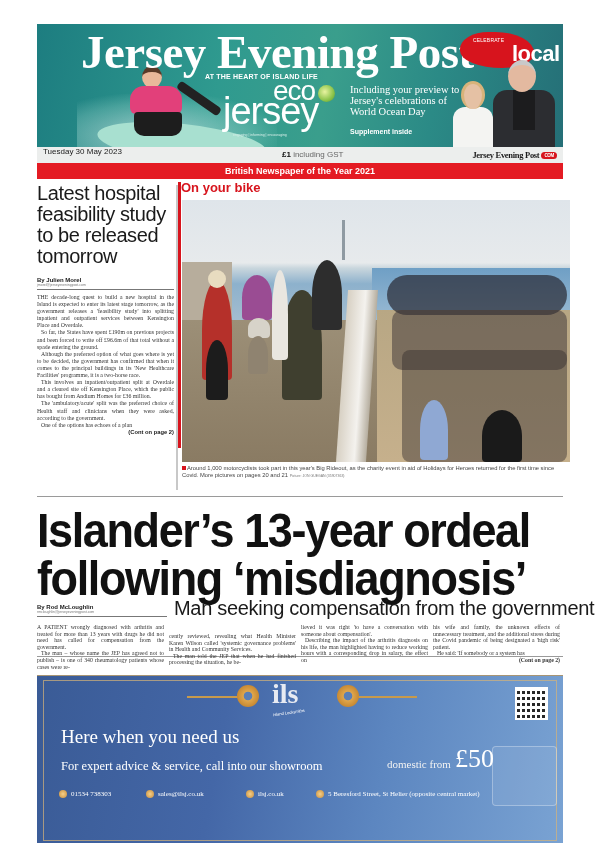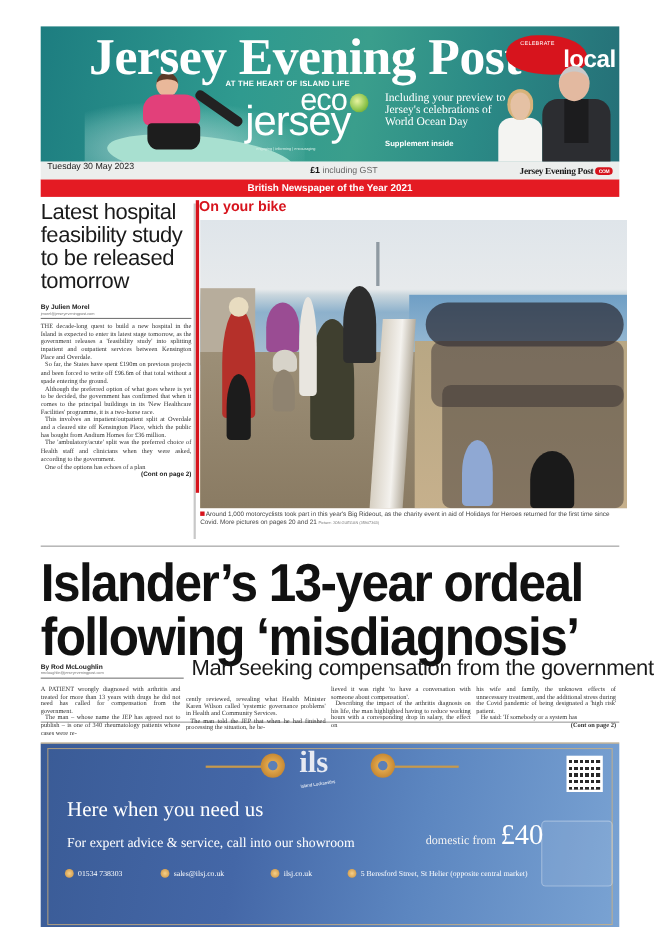--- a/index.html
+++ b/index.html
@@ -282,21 +282,21 @@
     <div class="key" style="left:300px;"></div>
     <div class="logo">ils</div>
     <div class="logo-sub">Island Locksmiths</div>
     <div class="qr">
         <i></i>
       </div>
     <div class="head">Here when you need us</div>
     <div class="sub">For expert advice &amp; service, call into our showroom</div>
     <div class="safe"></div>
     <div class="from">domestic from</div>
-    <div class="price">£40</div>
+    <div class="price">£50</div>
     <div class="contacts">
       <span class="contact" style="width:87px;">
           <span class="dot"></span>
           <span>01534 738303</span>
         </span>
       <span class="contact" style="width:100px;">
           <span class="dot"></span>
           <span>sales@ilsj.co.uk</span>
         </span>
       <span class="contact" style="width:70px;">

